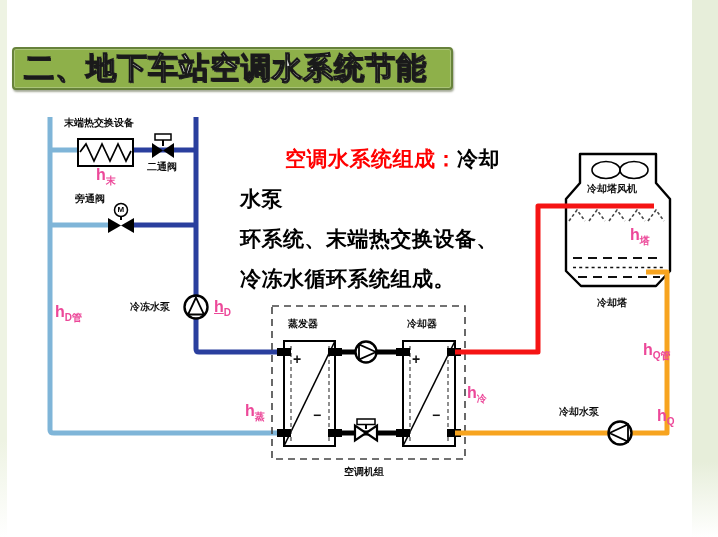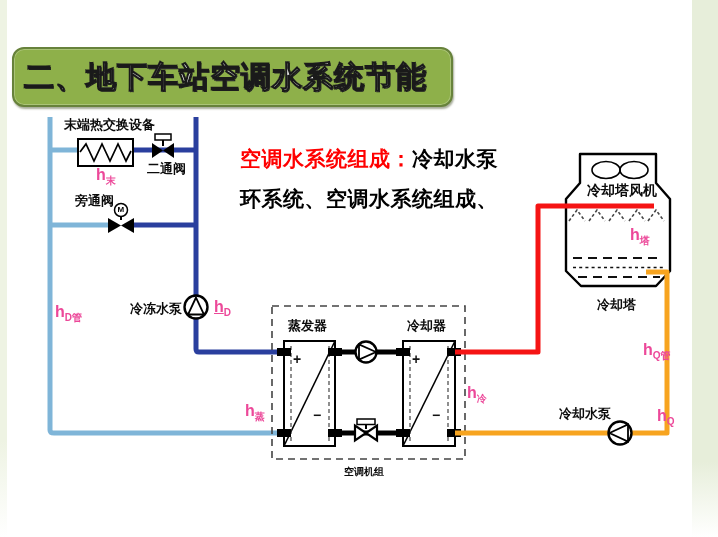--- a/index.html
+++ b/index.html
@@ -6,57 +6,58 @@
   body{
     width:718px;height:537px;position:relative;overflow:hidden;
     background:#ffffff;
     font-family:"Liberation Sans","DejaVu Sans",sans-serif;
   }
   .edge-band{position:absolute;top:0;height:537px;z-index:0;}
   .edge-left{left:0;width:7px;background:linear-gradient(to bottom,#eef3e3 0%,#eef3e3 82%,#ffffff 100%);}
   .edge-right{right:0;width:26px;background:linear-gradient(to bottom,#e7eeda 0%,#e7eeda 86%,#ffffff 100%);}
 
   .title-banner{
-    position:absolute;left:12px;top:47px;width:441px;height:60px;z-index:3;
-    border:2px solid #67823b;border-radius:12px;
+    position:absolute;left:12px;top:47px;width:441px;height:43px;z-index:3;
+    border:2px solid #67823b;border-radius:4px;
     box-shadow:1px 2px 2px rgba(60,70,30,.45), inset 0 0 0 1px rgba(255,255,255,.25);
     display:flex;align-items:center;padding-left:10px;box-sizing:border-box;
   }
   .title-banner .title-text{
     color:#ffffff;font-size:30px;font-weight:bold;letter-spacing:1px;white-space:nowrap;
     -webkit-text-stroke:1.1px #1a1a1a;
     text-shadow:1px 1px 0 #222;
   }
 
   .note{
     position:absolute;left:240px;top:139px;width:280px;z-index:3;
     font-size:21px;font-weight:bold;color:#000;line-height:40px;letter-spacing:.5px;
   }
-  .note .hl{font-weight:bold;}
+  .note .hl{font-weight:bold;margin-left:45px;}
 
   svg{position:absolute;left:0;top:0;z-index:1;}
-  .lbl{position:absolute;z-index:2;color:#0b0b0b;font-weight:bold;font-size:13px;white-space:nowrap;}
+  .lbl{position:absolute;z-index:2;color:#0b0b0b;font-weight:bold;font-size:10px;white-space:nowrap;}
   .hlbl{position:absolute;z-index:2;color:#ec4899;font-weight:bold;font-size:16px;white-space:nowrap;}
   .hlbl sub{font-size:10px;font-weight:bold;}
   .sign{position:absolute;z-index:2;color:#111;font-weight:bold;font-size:14px;}
   .motor-m{position:absolute;z-index:2;font-size:8px;font-weight:bold;color:#000;}
 </style>
 </head>
 <body>
 
 <div class="edge-band edge-left"></div>
 <div class="edge-band edge-right"></div>
 
 <div class="title-banner" style="background-color: rgb(142, 176, 74);">
   <span class="title-text">二、地下车站空调水系统节能</span>
 </div>
 
 <div class="note">
   <span class="hl" style="color: rgb(255, 0, 0);">空调水系统组成：</span><span>冷却水泵</span><br>
-  <span>环系统、空调水系统组成、</span><br>
+  <span>环系统、末端热交换设备、</span><br>
+  <span>冷冻水循环系统组成。</span>
 </div>
 
 <svg width="718" height="537" viewBox="0 0 718 537">
 
   <g>
     <path d="M50,117 L50,430 Q50,433 54,433 L284,433 M50,150 L79,150 M50,225 L109,225" fill="none" stroke-width="5" stroke-linejoin="round" stroke="#7FB5D8"></path>
   </g>
 
   <g>
     <path d="M196,117 L196,349 Q196,352 199,352 L284,352 M132,150 L196,150 M133,225 L196,225" fill="none" stroke-width="5" stroke-linejoin="round" stroke="#2A3F9E"></path>
@@ -176,19 +177,19 @@
 <div class="lbl" style="left:407px;top:317px;">冷却器</div>
 <div class="hlbl" style="left:245px;top:402px;"><span>h</span><sub>蒸</sub></div>
 <div class="hlbl" style="left:467px;top:384px;"><span>h</span><sub>冷</sub></div>
 <div class="lbl" style="left:344px;top:465px;font-size:10px;">空调机组</div>
 
 <div class="sign" style="left:293px;top:351px;">+</div>
 <div class="sign" style="left:313px;top:407px;">−</div>
 <div class="sign" style="left:412px;top:351px;">+</div>
 <div class="sign" style="left:432px;top:407px;">−</div>
 
-<div class="lbl" style="left:587px;top:182px;font-size:14px;">冷却塔风机</div>
+<div class="lbl" style="left:587px;top:182px;font-size:10px;">冷却塔风机</div>
 <div class="hlbl" style="left:630px;top:226px;"><span>h</span><sub>塔</sub></div>
 <div class="lbl" style="left:597px;top:296px;">冷却塔</div>
 
 <div class="hlbl" style="left:643px;top:341px;"><span>h</span><sub>Q管</sub></div>
 <div class="lbl" style="left:559px;top:405px;">冷却水泵</div>
 <div class="hlbl" style="left:620px;top:407px;margin-left:37px;"><span>h</span><sub>Q</sub></div>
 
 </body></html>

